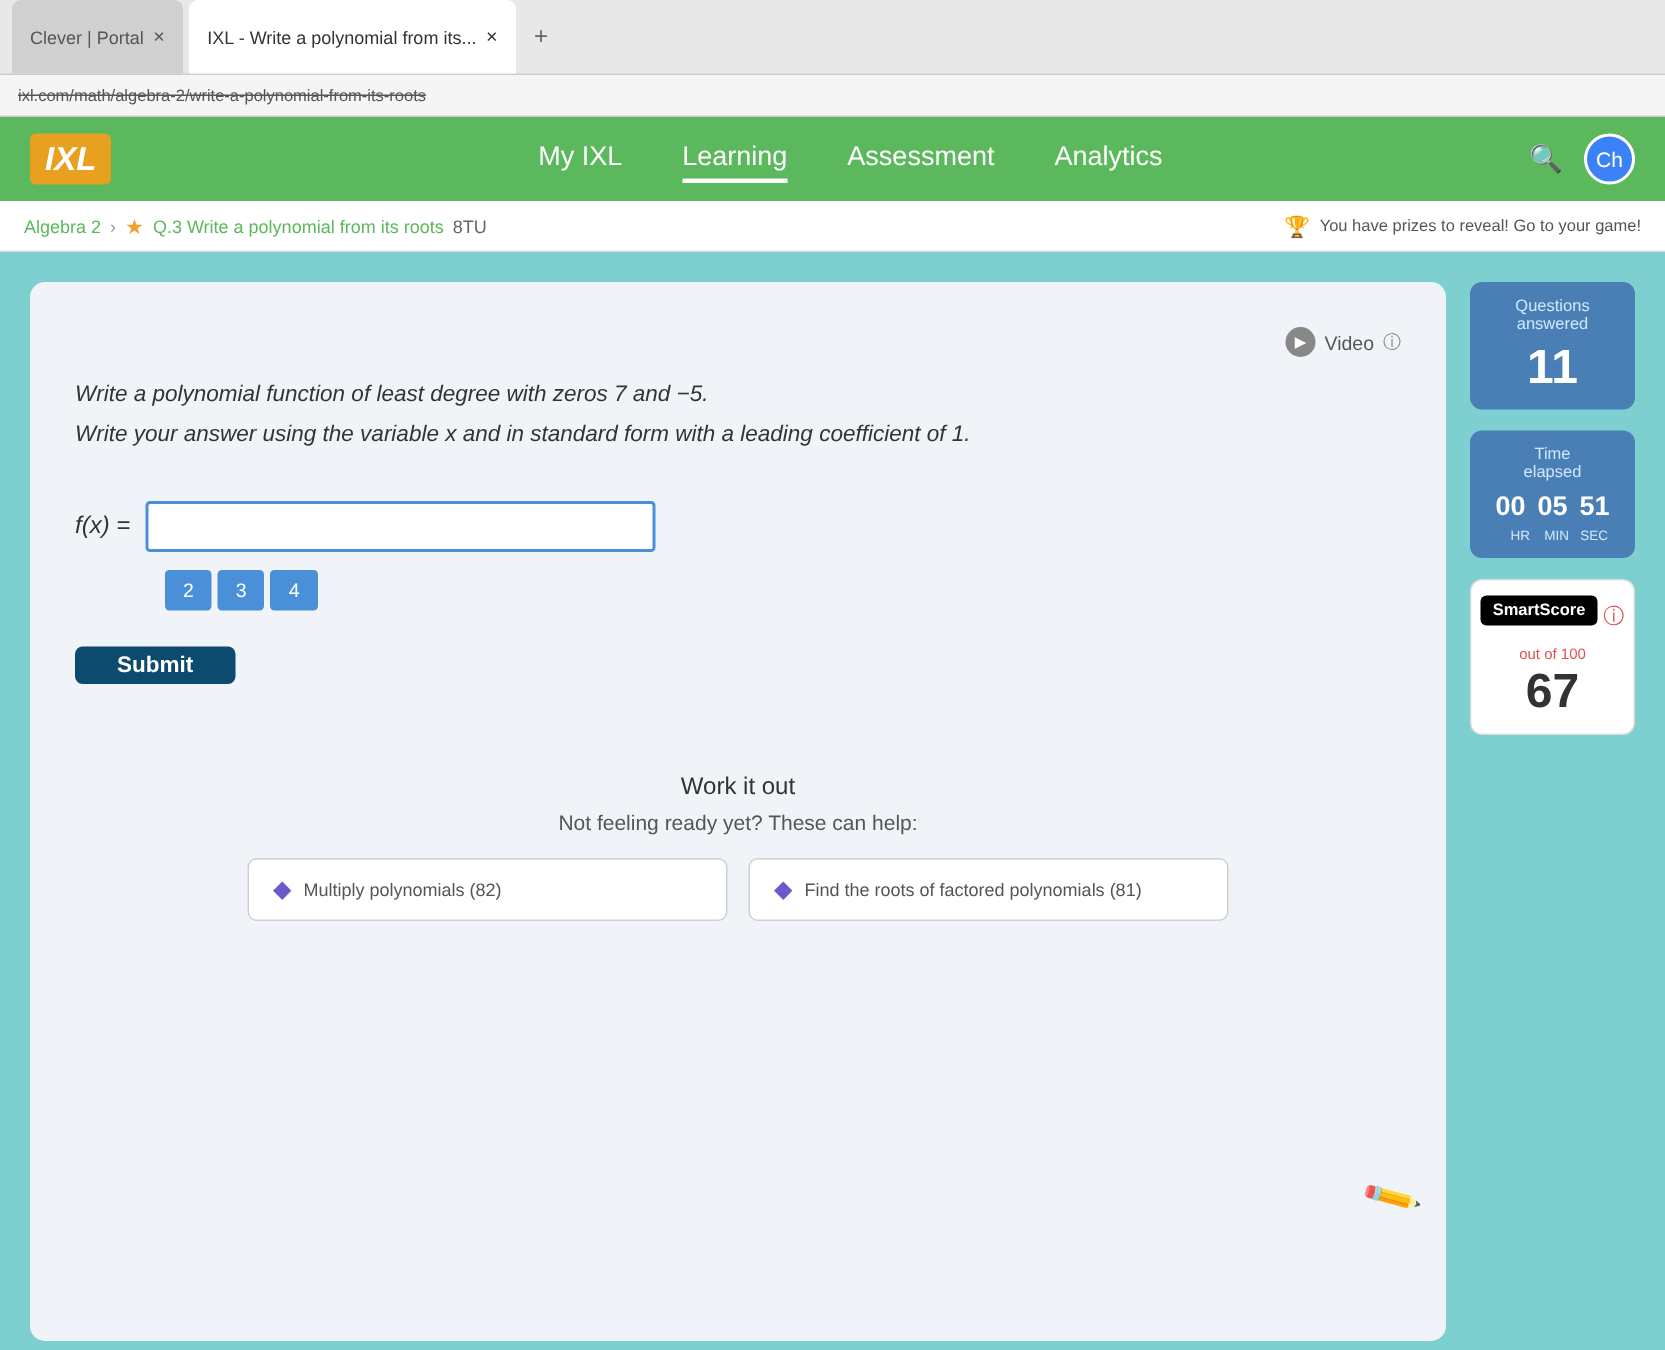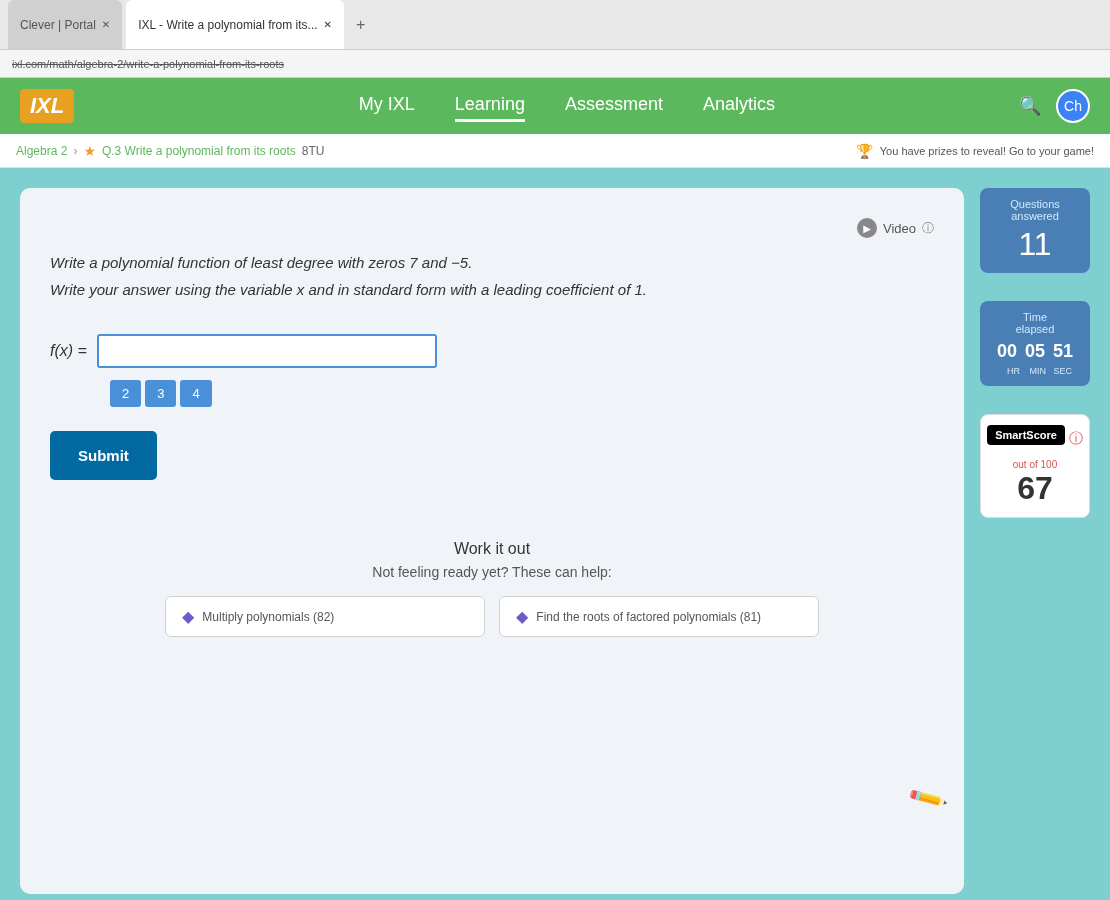--- a/index.html
+++ b/index.html
@@ -232,25 +232,25 @@
       color: #fff;
       border: none;
       border-radius: 3px;
       padding: 6px 12px;
       font-size: 13px;
       cursor: pointer;
       min-width: 30px;
     }
 
     .submit-btn {
-      background: #0369a1;
+      background: #0c4a6e;
       color: #fff;
       border: none;
       border-radius: 5px;
-      padding: 16px 28px;
+      padding: 4px 28px;
       font-size: 15px;
       font-weight: bold;
       cursor: pointer;
     }
 
     .work-it-out {
       text-align: center;
       margin-top: 60px;
     }
     .work-it-out-title {
@@ -298,38 +298,38 @@
       color: #4a90d9;
       cursor: pointer;
       transform: rotate(-30deg);
     }
 
     
     .side-panel {
       width: 110px;
       display: flex;
       flex-direction: column;
-      gap: 28px;
+      gap: 14px;
     }
 
     .questions-box {
       background: #4a7fb5;
       border-radius: 8px;
       padding: 10px;
       text-align: center;
       color: #fff;
     }
     .questions-box-label {
       font-size: 11px;
       color: #d0e8ff;
       margin-bottom: 4px;
     }
     .questions-box-count {
       font-size: 32px;
-      font-weight: normal;
+      font-weight: bold;
       color: #fff;
     }
 
     .time-box {
       background: #4a7fb5;
       border-radius: 8px;
       padding: 10px;
       text-align: center;
       color: #fff;
     }

